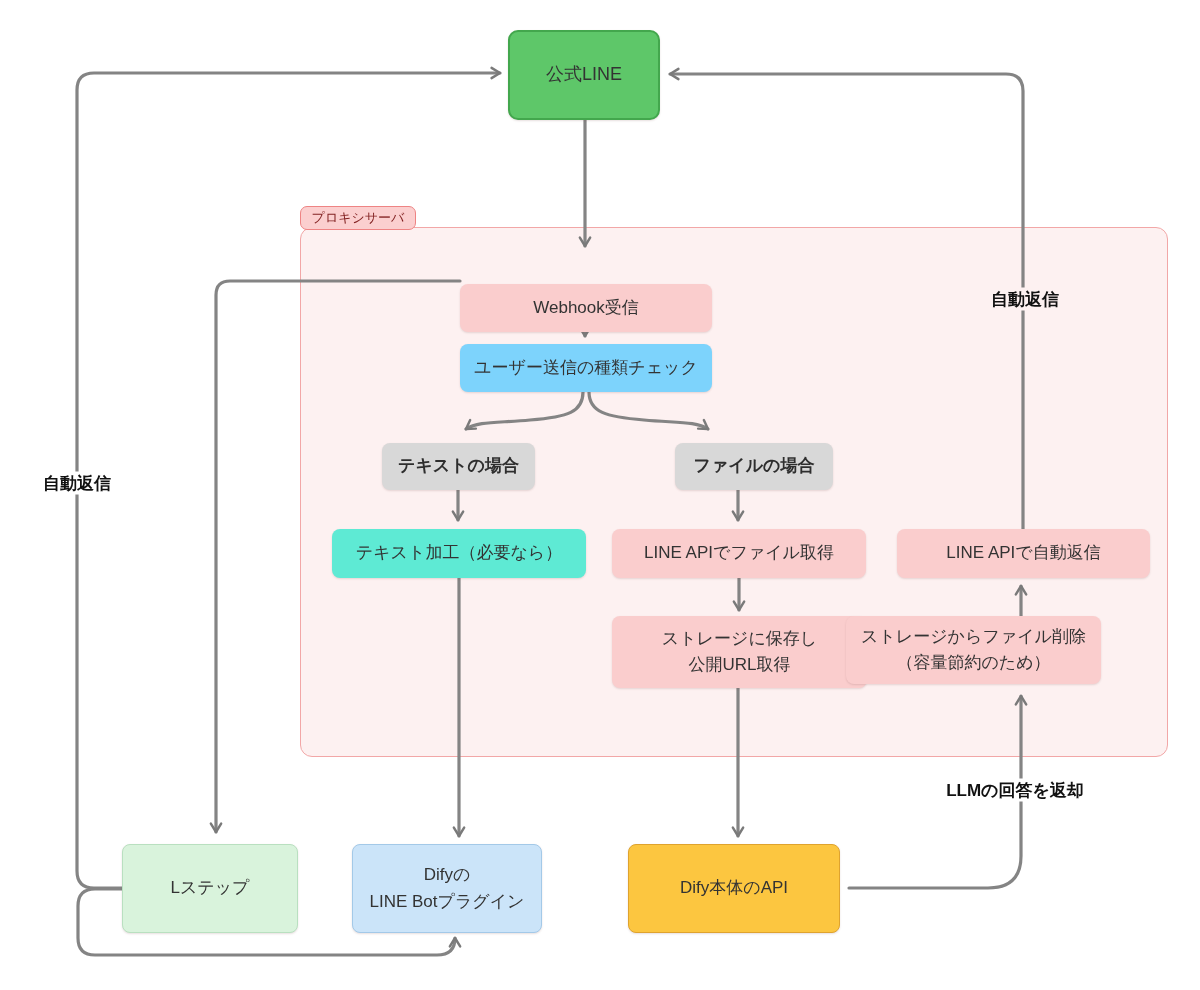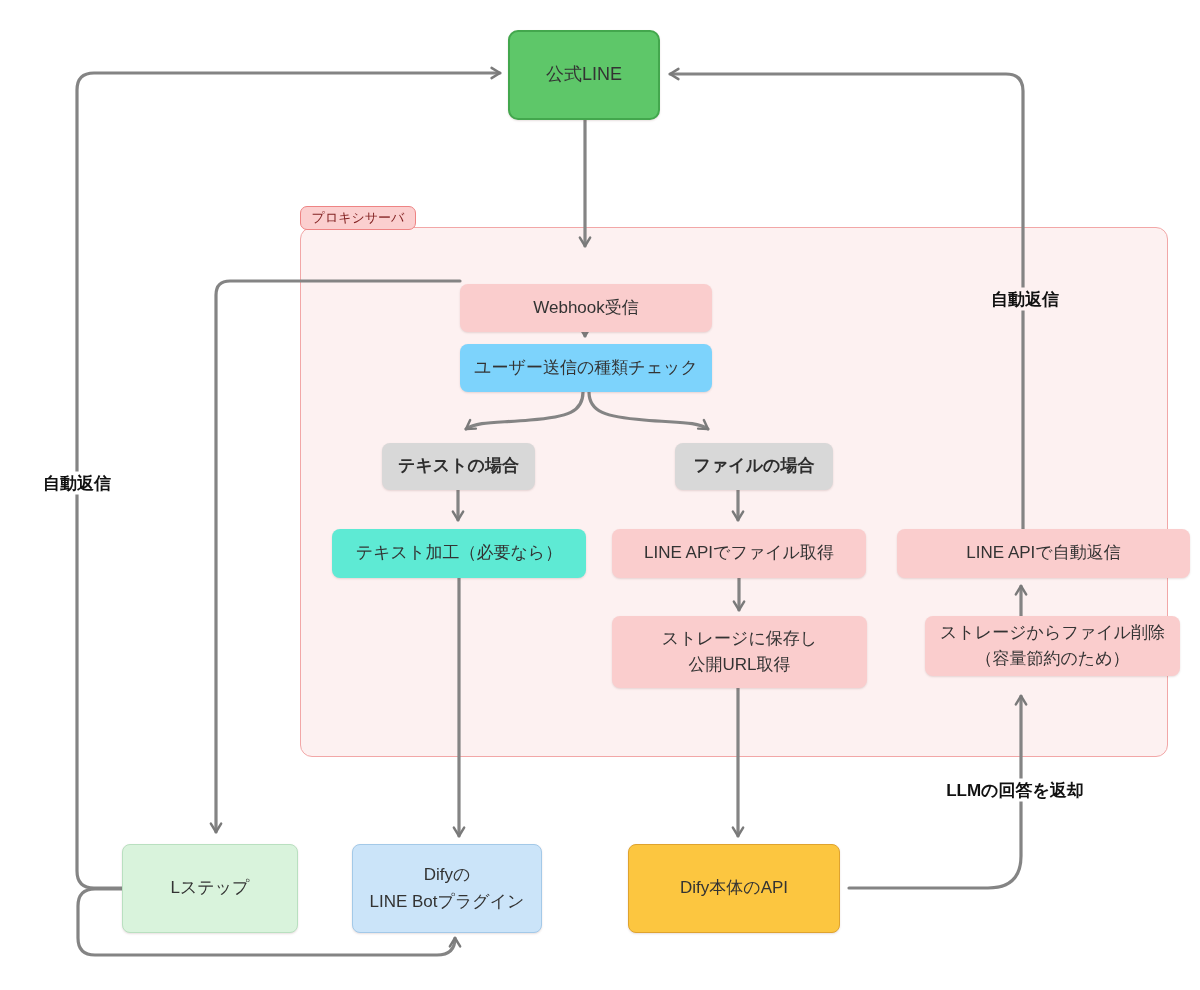--- a/index.html
+++ b/index.html
@@ -77,24 +77,24 @@
     <div class="node" style="left: 332px; top: 529px; width: 254px; height: 49px; background: #5eead4; border: 0px solid rgb(250, 205, 205);">
       <span>テキスト加工（必要なら）</span>
     </div>
     <div class="node" style="left: 612px; top: 529px; width: 254px; height: 49px; background: rgb(250, 205, 205); border: 0px solid rgb(250, 205, 205);">
       <span>LINE APIでファイル取得</span>
     </div>
     <div class="node" style="left: 612px; top: 616px; width: 255px; height: 72px; background: rgb(250, 205, 205); border: 0px solid rgb(250, 205, 205);">
       <span>ストレージに保存し</span>
       <span>公開URL取得</span>
     </div>
-    <div class="node" style="left: 897px; top: 529px; width: 293px; height: 49px; background: rgb(250, 205, 205); border: 0px solid rgb(250, 205, 205);">
+    <div class="node" style="left: 897px; top: 529px; width: 253px; height: 49px; background: rgb(250, 205, 205); border: 0px solid rgb(250, 205, 205);">
       <span>LINE APIで自動返信</span>
     </div>
-    <div class="node" style="left: 925px; top: 616px; width: 255px; height: 60px; background: rgb(250, 205, 205); border: 0px solid rgb(250, 205, 205);">
+    <div class="node" style="left: 846px; top: 616px; width: 255px; height: 68px; background: rgb(250, 205, 205); border: 0px solid rgb(250, 205, 205);">
       <span>ストレージからファイル削除</span>
       <span>（容量節約のため）</span>
     </div>
     <div class="node" style="left: 122px; top: 844px; width: 176px; height: 89px; background: rgb(217, 243, 220); border: 1px solid rgb(185, 224, 192);">
       <span>Lステップ</span>
     </div>
     <div class="node" style="left: 352px; top: 844px; width: 190px; height: 89px; background: rgb(203, 228, 249); border: 1px solid rgb(163, 201, 232);">
       <span>Difyの</span>
       <span>LINE Botプラグイン</span>
     </div>

